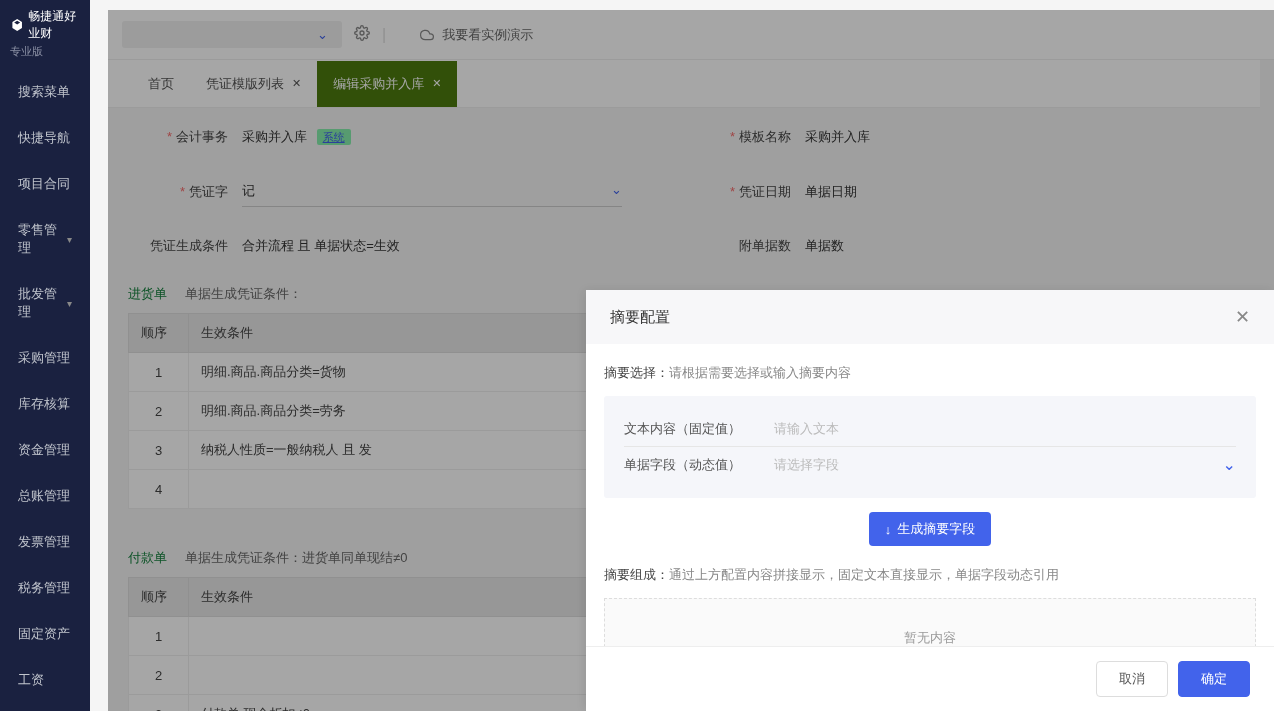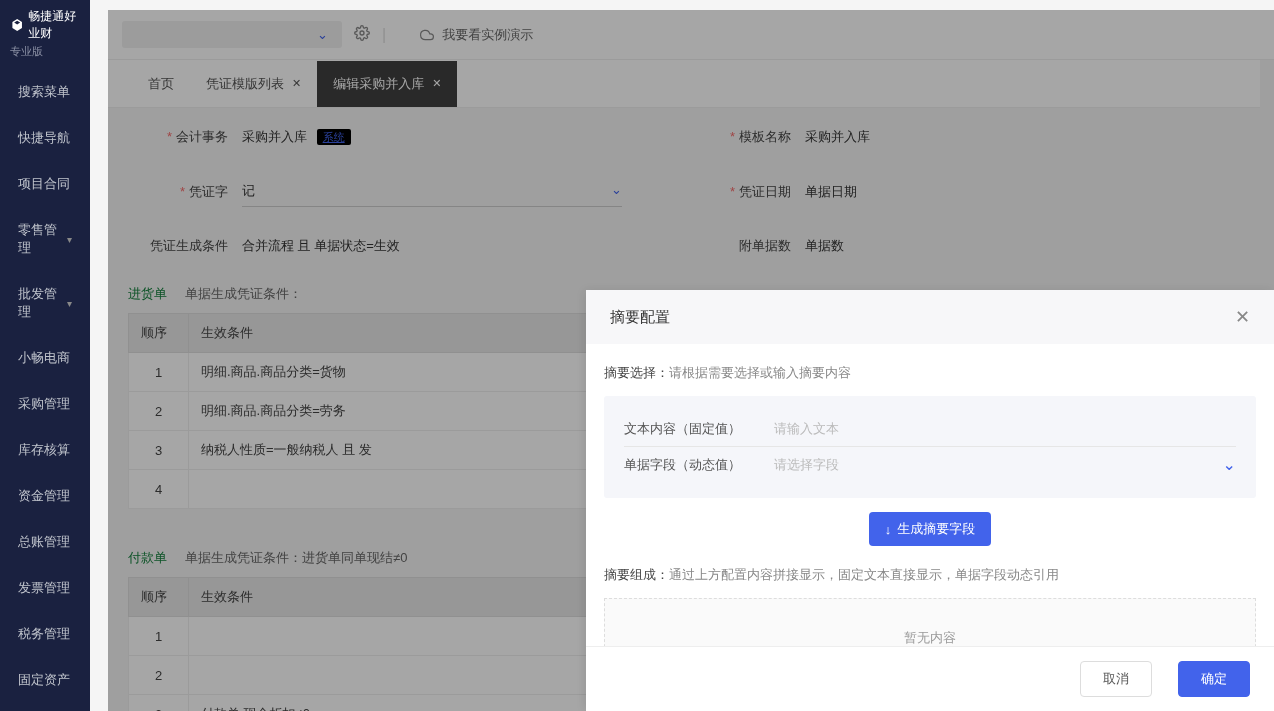--- a/index.html
+++ b/index.html
@@ -13,30 +13,30 @@
     .chevron { font-size: 10px; color: #888; }
     
     .topbar { position: absolute; left: 108px; top: 10px; right: 0; height: 50px; background: #fff; display: flex; align-items: center; padding: 0 14px; border-bottom: 1px solid #eee; }
     .org-selector { background: #f0f0f0; padding: 6px 14px; border-radius: 3px; font-size: 13px; color: #888; width: 220px; display: flex; justify-content: space-between; align-items: center; }
     .top-gear { margin-left: 12px; color: #888; cursor: pointer; }
     .top-demo { margin-left: 20px; color: #666; font-size: 13px; display: flex; align-items: center; }
     .cloud-icon { margin-right: 6px; }
     
     .tabs { position: absolute; left: 108px; top: 60px; right: 14px; height: 48px; background: #fff; display: flex; align-items: center; padding: 0 24px; border-bottom: 1px solid #eee; }
     .tab { padding: 14px 16px; font-size: 13px; color: #555; cursor: pointer; display: flex; align-items: center; }
-    .tab.active { background: #404040; color: #fff; }
+    .tab.active { background: #4d7c0f; color: #fff; }
     .tab-close { margin-left: 8px; font-size: 11px; }
     
     .content { position: absolute; left: 108px; top: 108px; right: 0; bottom: 0; padding: 20px; overflow: auto; }
     .form-row { display: flex; margin-bottom: 30px; align-items: center; }
     .form-field { display: flex; align-items: center; flex: 1; }
     .field-label { width: 100px; text-align: right; font-size: 13px; color: #444; margin-right: 14px; }
     .field-label .req { color: #f56c6c; margin-right: 4px; }
     .field-value { font-size: 13px; color: #333; min-width: 160px; }
-    .tag-sys { background: #000000; color: #4263eb; font-size: 11px; padding: 2px 6px; border-radius: 2px; margin-left: 6px; text-decoration: underline; }
+    .tag-sys { background: #86efac; color: #4263eb; font-size: 11px; padding: 2px 6px; border-radius: 2px; margin-left: 6px; text-decoration: underline; }
     .select-wide { border-bottom: 1px solid #ccc; padding: 6px 0; width: 380px; display: flex; justify-content: space-between; color: #333; font-size: 13px; }
     
     .section-header { display: flex; align-items: center; margin: 10px 0; font-size: 13px; }
     .section-title { color: #15803d; margin-right: 18px; font-weight: 400; }
     .section-cond { color: #666; }
     .table { width: 100%; border-collapse: collapse; font-size: 13px; }
     .table th { background: #e8e8e8; padding: 10px 12px; text-align: left; color: #444; font-weight: 500; border: 1px solid #ddd; }
     .table td { padding: 10px 12px; border: 1px solid #eee; color: #444; background: #fff; }
     .col-seq { width: 60px; text-align: center; }
     .placeholder-text { color: #bbb; }
@@ -50,21 +50,21 @@
     .modal-body { padding: 20px 18px; flex: 1; overflow: auto; }
     .modal-hint { font-size: 13px; color: #444; margin-bottom: 14px; }
     .modal-hint .sub { color: #888; }
     .config-box { background: #f5f6fa; padding: 16px 20px; border-radius: 3px; margin-bottom: 14px; }
     .config-row { display: flex; align-items: center; padding: 8px 0; border-bottom: 1px solid #e6e6e6; }
     .config-label { font-size: 13px; color: #555; width: 150px; }
     .config-input { flex: 1; font-size: 13px; color: #bbb; }
     .config-chev { color: #4263eb; }
     .gen-btn { margin: 6px auto 0; display: flex; align-items: center; justify-content: center; background: #4263eb; color: #fff; font-size: 13px; padding: 8px 16px; border-radius: 4px; cursor: pointer; width: fit-content; }
     .empty-box { text-align: center; padding: 30px 0; color: #999; font-size: 13px; background: #fafafa; border: 1px dashed #ddd; }
-    .modal-footer { display: flex; justify-content: flex-end; padding: 14px 24px; border-top: 1px solid #eee; gap: 26px; }
+    .modal-footer { display: flex; justify-content: flex-end; padding: 14px 24px; border-top: 1px solid #eee; gap: 10px; }
     .btn { padding: 8px 22px; font-size: 13px; border-radius: 4px; cursor: pointer; border: 1px solid #ddd; background: #fff; color: #555; }
     .btn.primary { background: #4263eb; color: #fff; border-color: #4263eb; }
   </style>
 </head>
 <body>
 
 <div class="sidebar">
   <div class="logo">
     <svg class="logo-icon" viewBox="0 0 24 24" fill="#fff">
         <path d="M12 2L4 7v10l8 5 8-5V7l-8-5zm0 3l5 3-5 3-5-3 5-3z"></path>
@@ -82,23 +82,20 @@
       <div class="sidebar-item">
         <span>项目合同</span>
       </div>
       <div class="sidebar-item">
         <span>零售管理</span>
         <span class="chevron">▾</span>
       </div>
       <div class="sidebar-item">
         <span>批发管理</span>
         <span class="chevron">▾</span>
-      </div>
-      <div class="sidebar-item">
-        <span>小畅电商</span>
       </div>
       <div class="sidebar-item">
         <span>采购管理</span>
       </div>
       <div class="sidebar-item">
         <span>库存核算</span>
       </div>
       <div class="sidebar-item">
         <span>资金管理</span>
       </div>

